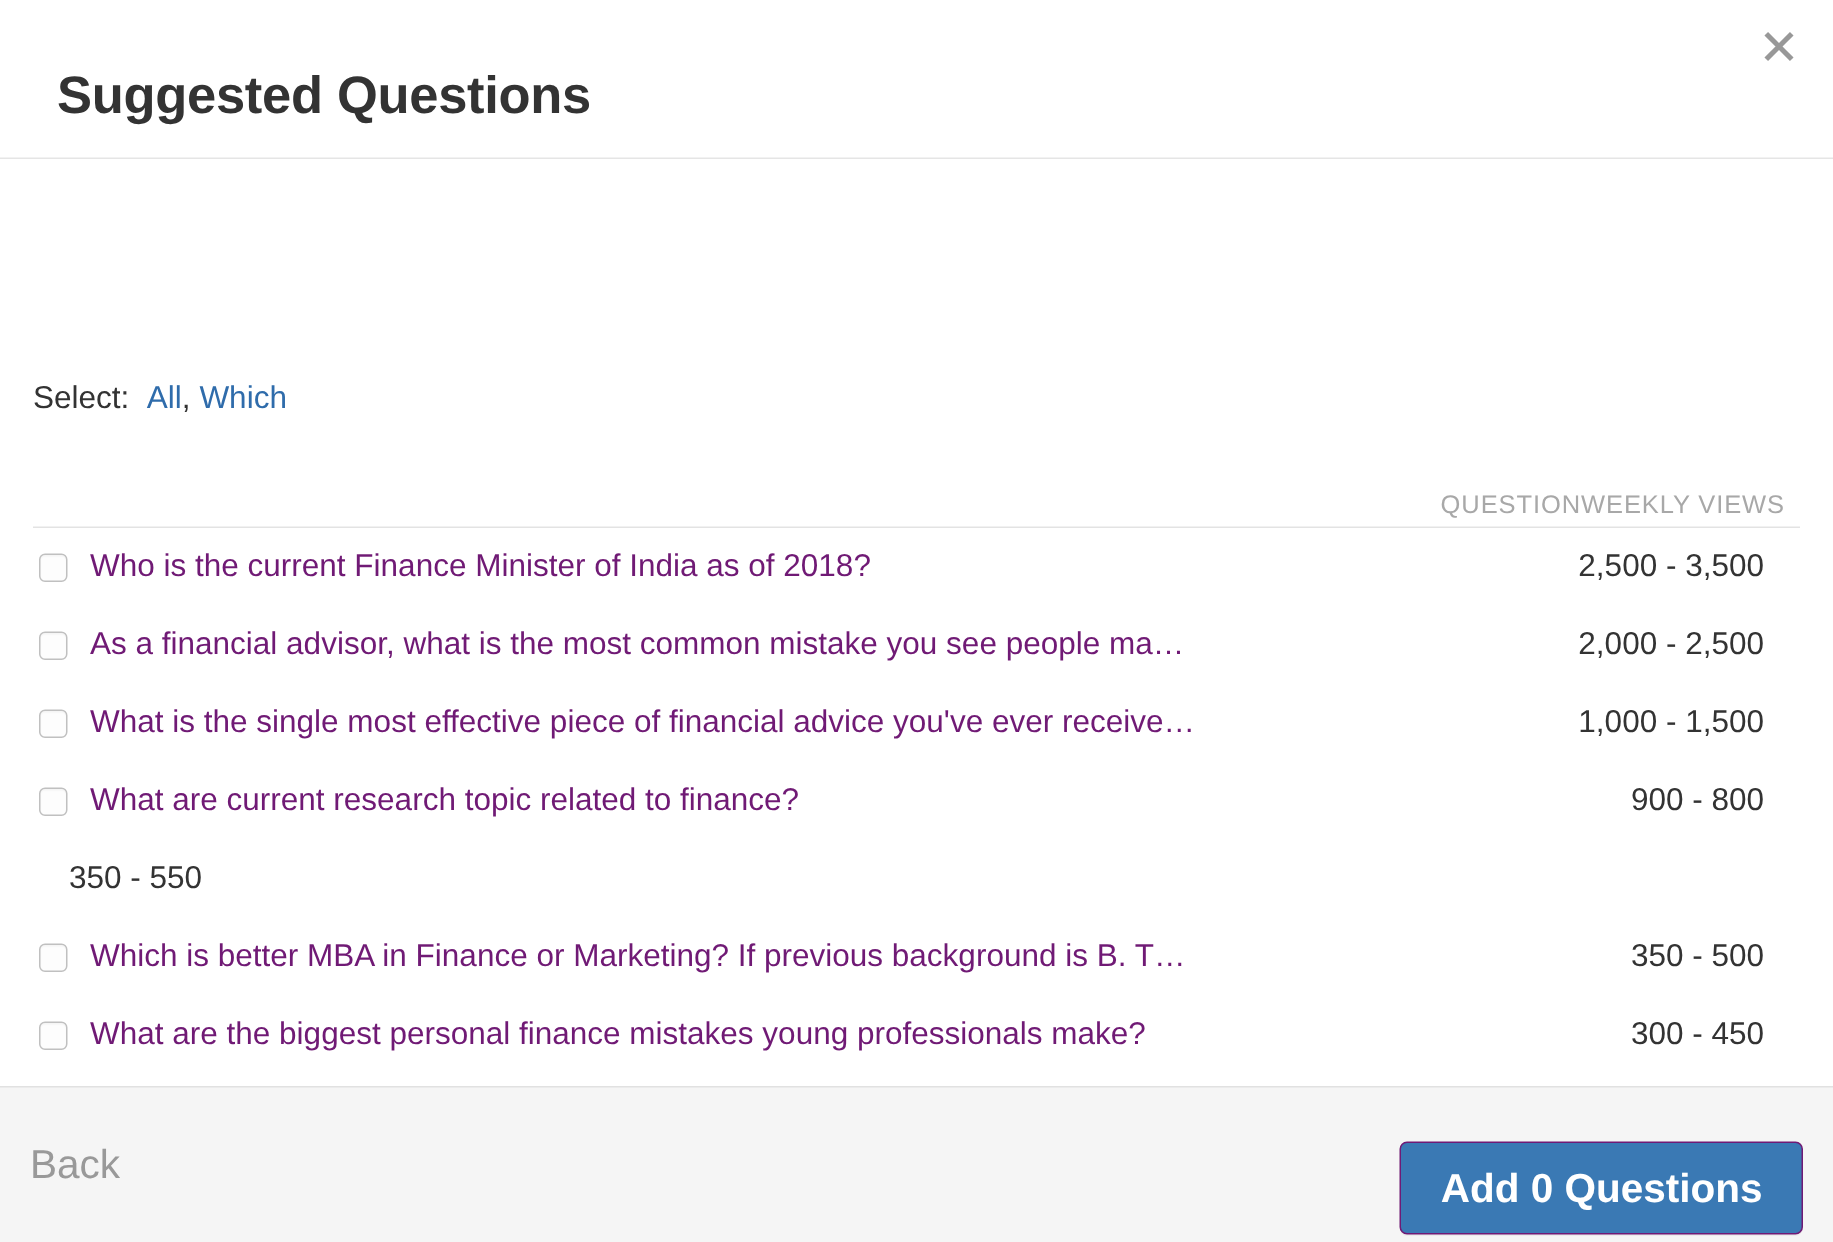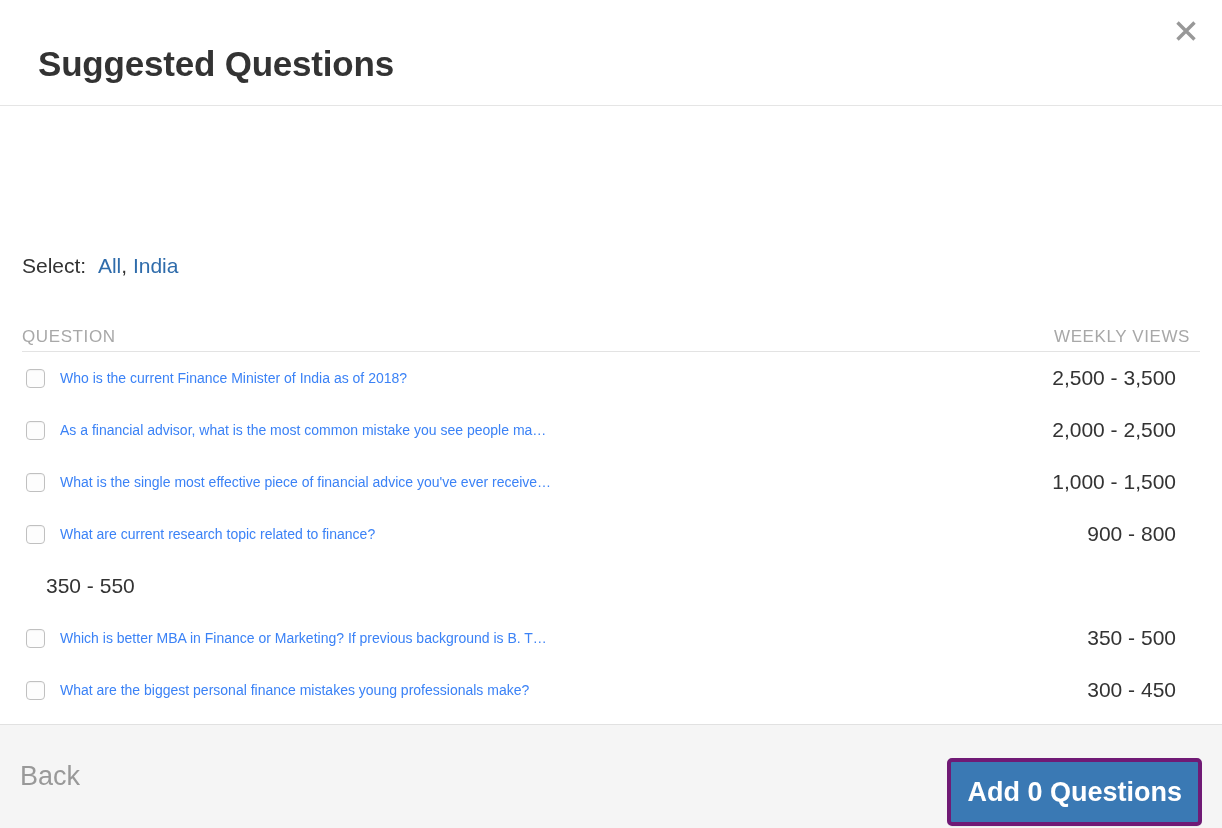--- a/index.html
+++ b/index.html
@@ -83,21 +83,21 @@
   .table-wrap {
     position: absolute;
     left: 22px;
     right: 22px;
     top: 212px;
     bottom: 0;
   }
   .table-head {
     display: flex;
     align-items: flex-end;
-    justify-content: space-between;
+    justify-content: flex-end;
     height: 34px;
     border-bottom: 1px solid #e3e3e3;
     padding-bottom: 4px;
   }
   .th {
     font-size: 17px;
     color: #a8a8a8;
     letter-spacing: 0.6px;
     font-weight: normal;
     text-transform: uppercase;
@@ -147,22 +147,22 @@
     border-radius: 4px;
     background: #fdfdfd;
     box-shadow: inset 0 1px 1px rgba(0,0,0,0.04);
     margin-right: 15px;
     cursor: pointer;
     appearance: none;
     -webkit-appearance: none;
     padding: 0;
   }
   .q-text {
-    font-size: 14px;
-    color: #3b82f6;
+    font-size: 21px;
+    color: #701a75;
     line-height: 28px;
     white-space: nowrap;
     overflow: hidden;
     text-overflow: ellipsis;
     cursor: pointer;
     max-width: 920px;
   }
   .q-views {
     flex: 0 0 auto;
     font-size: 21px;
@@ -193,23 +193,23 @@
     padding: 10px 20px;
     margin-right: 22px;
     cursor: pointer;
     font-family: inherit;
   }
   .btn-add {
     font-size: 27px;
     font-weight: bold;
     color: #ffffff;
     background: #3a79b4;
-    border: 4px solid #701a75;
+    border: 1px solid #701a75;
     border-radius: 5px;
-    padding: 14px 16px;
+    padding: 14px 26px;
     cursor: pointer;
     font-family: inherit;
     line-height: 32px;
     box-shadow: 0 1px 0 rgba(0,0,0,0.04);
     margin-top: 30px;
   }
 </style>
 </head>
 <body>
 
@@ -224,21 +224,21 @@
         </svg>
       </span>
     </button>
   </div>
 
   <div class="modal-body">
 
     <div class="select-row">
       <span class="select-label">Select:</span>
       <span>&nbsp;</span><a class="select-link">All</a><span class="select-sep">,</span>
-      <a class="select-link">India</a>
+      <a class="select-link">Which</a>
     </div>
 
     <div class="table-wrap">
       <div class="table-head">
         <div class="th">QUESTION</div>
         <div class="th th-views">WEEKLY VIEWS</div>
       </div>
 
       <div class="table-scroll">
         <div id="rows-container">

